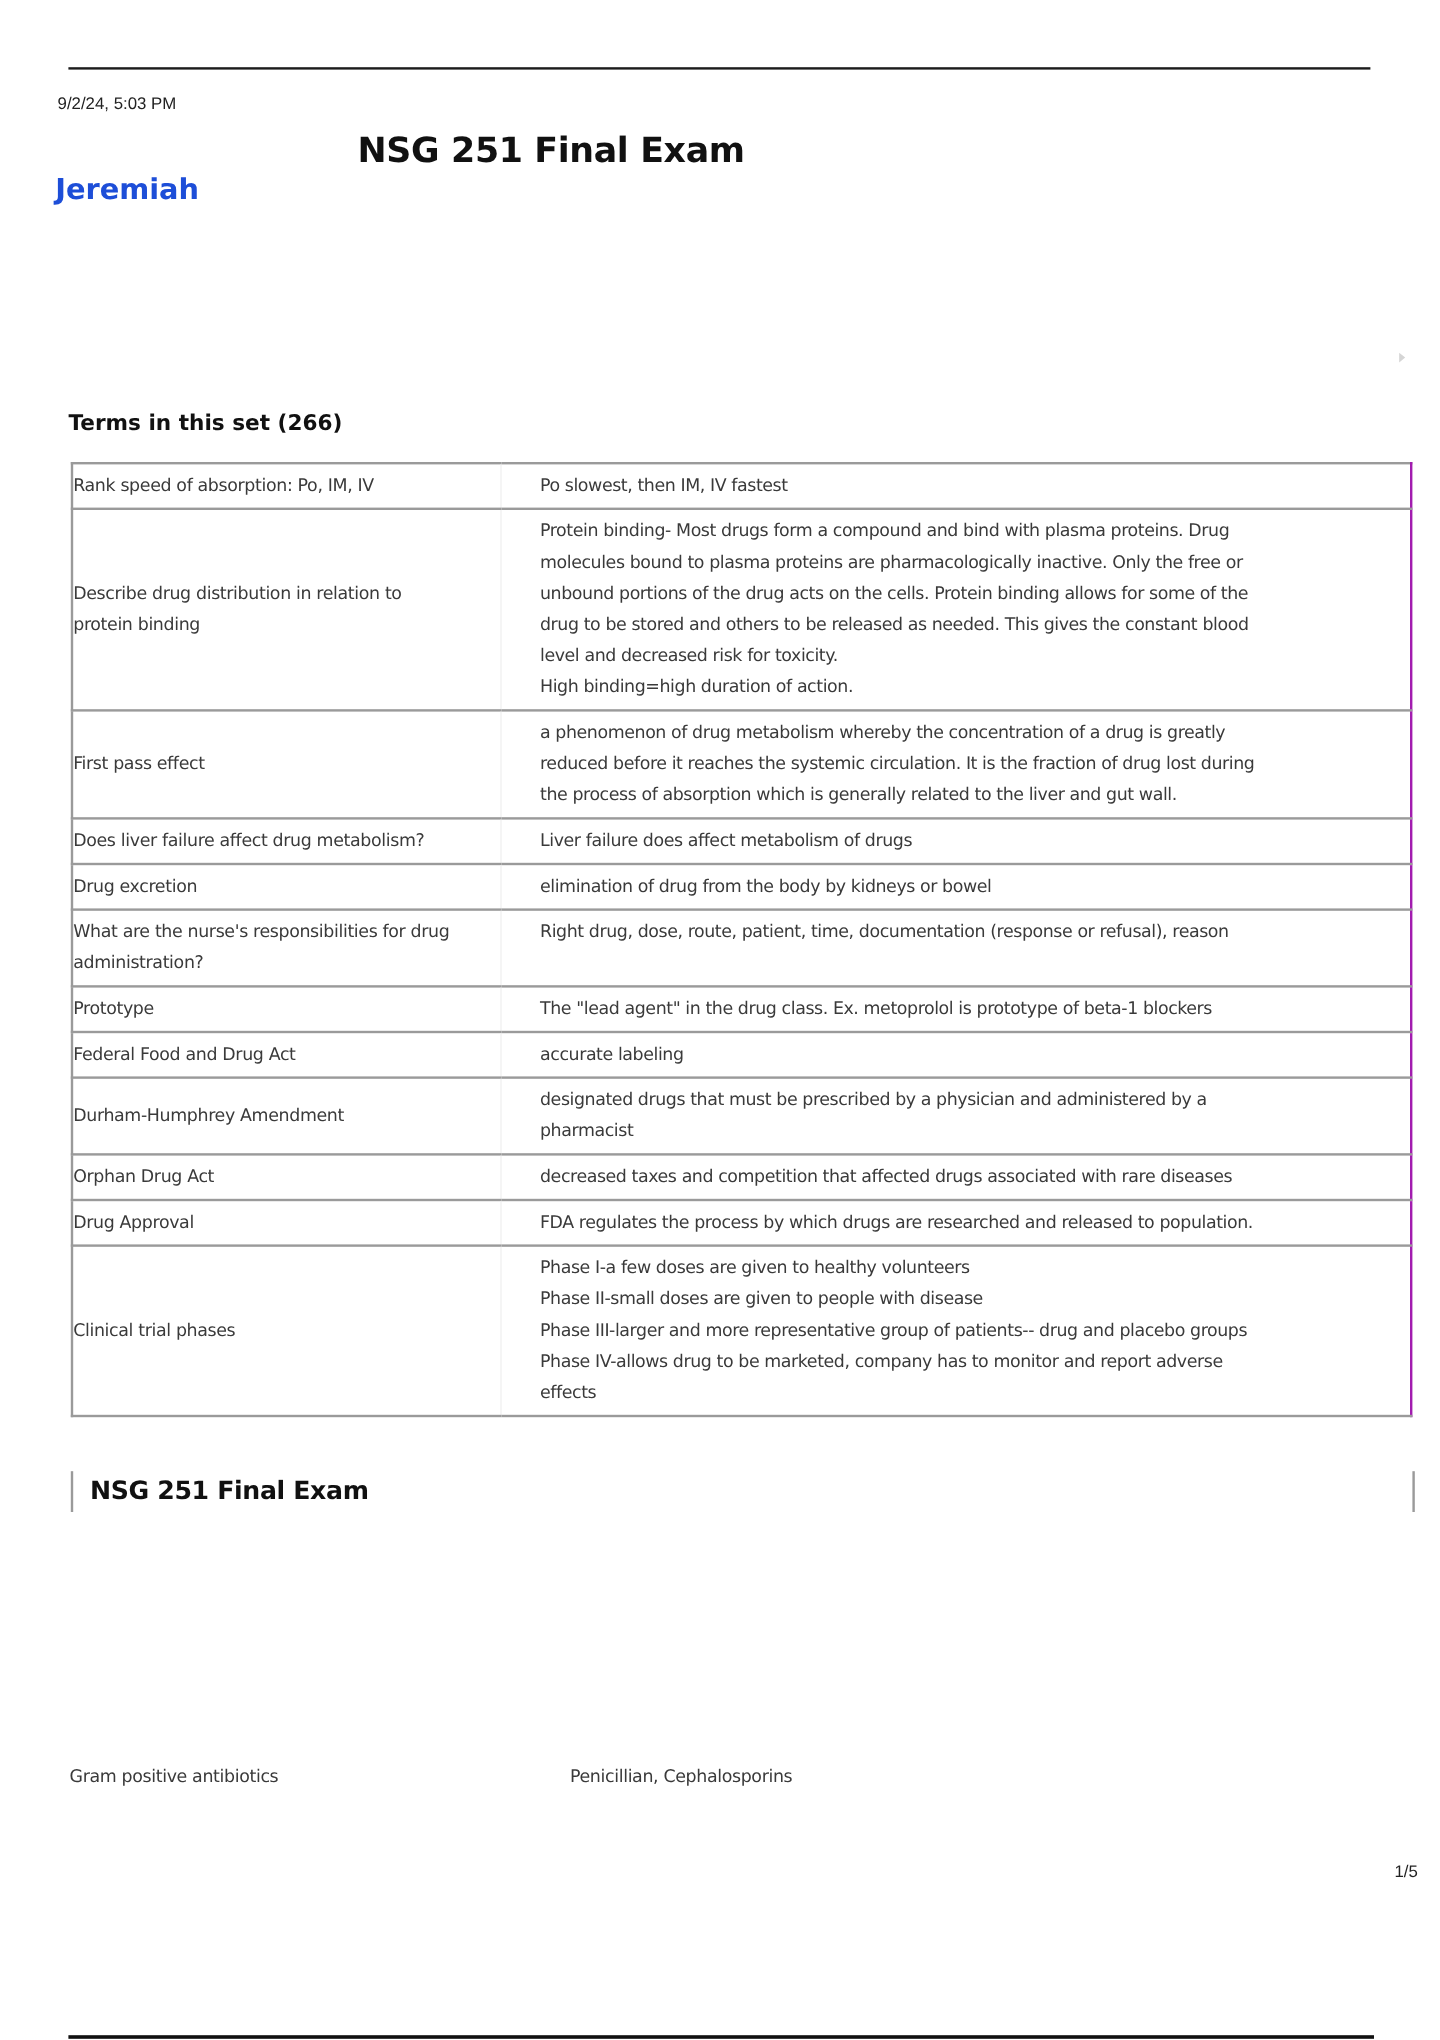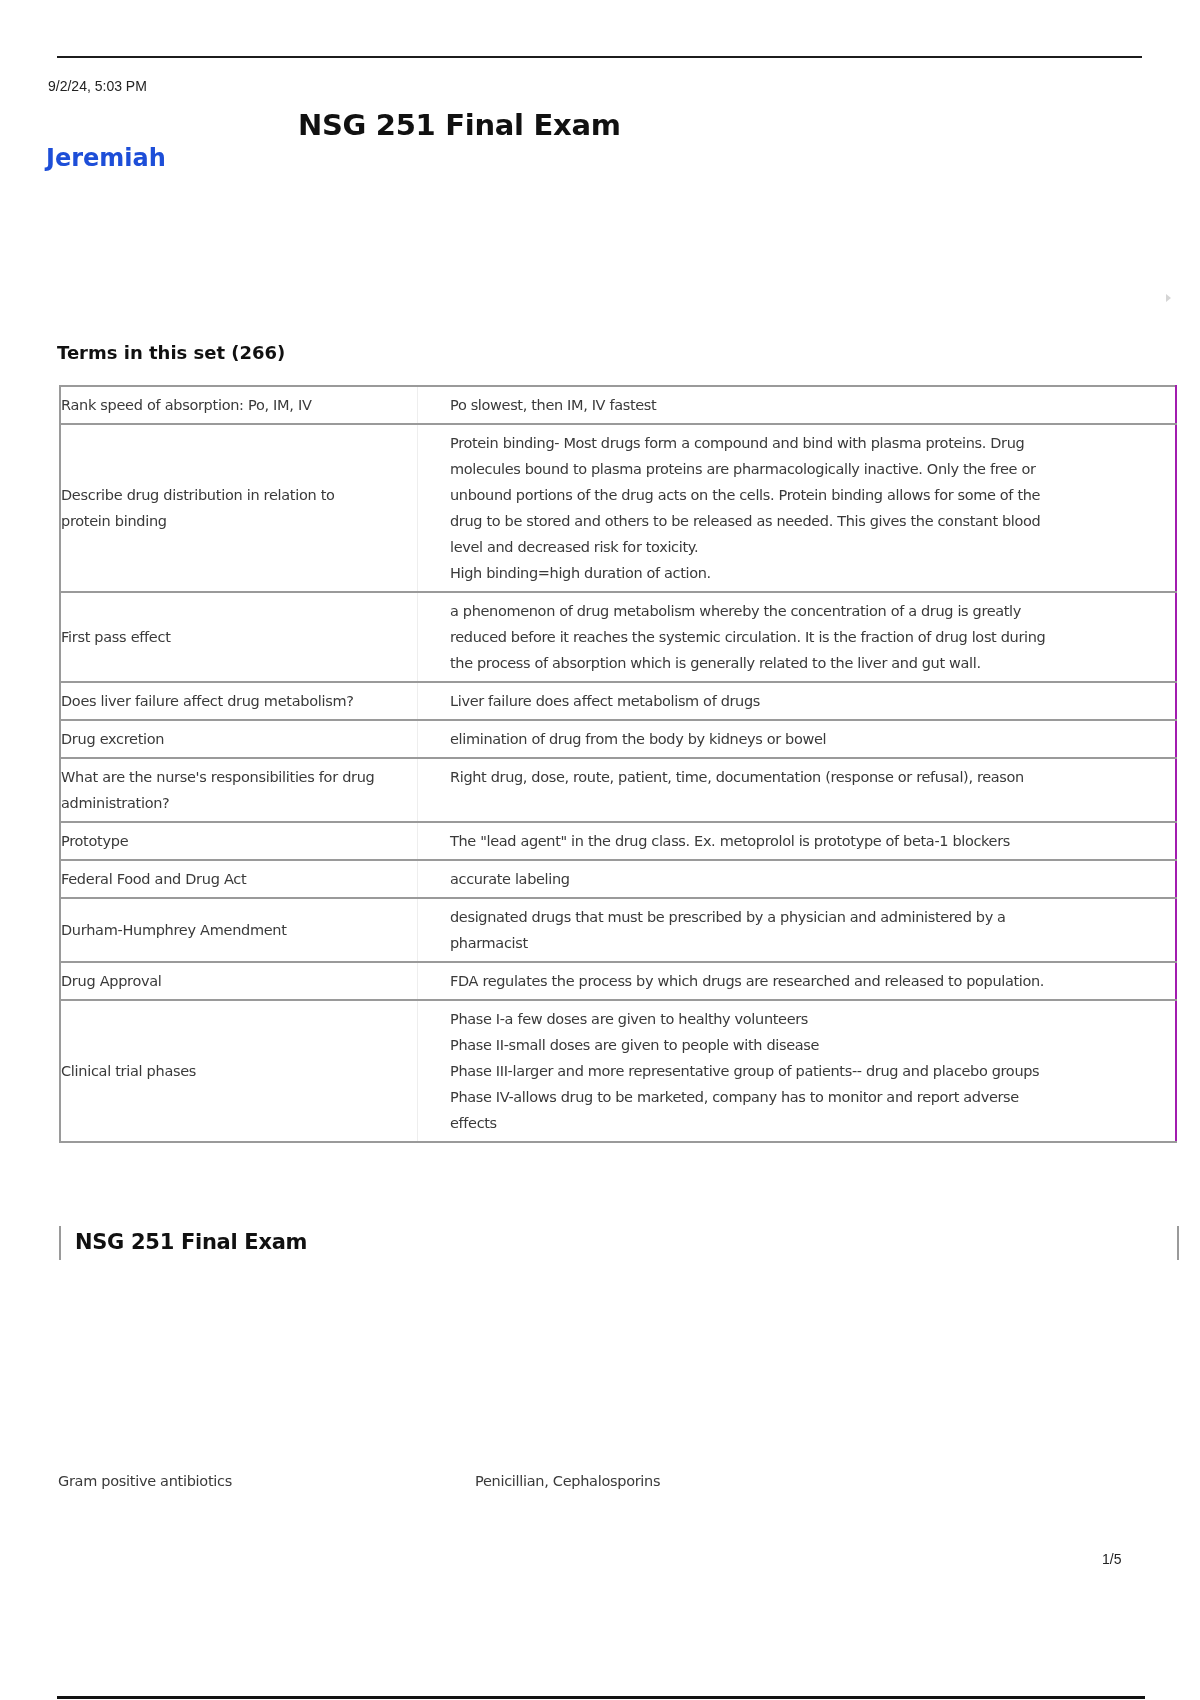--- a/index.html
+++ b/index.html
@@ -147,21 +147,21 @@
       top: 0;
     }
     .tail-row .def {
       position: absolute;
       left: 380px;
       top: 0;
       margin-left: 37px;
     }
     .page-number {
       position: absolute;
-      left: 1102px;
+      left: 1162px;
       top: 1551px;
       font-family: "Liberation Sans", sans-serif;
       font-size: 14px;
       color: #222;
     }
   </style>
 </head>
 <body>
 
 <div class="timestamp">9/2/24, 5:03 PM</div>
@@ -216,20 +216,24 @@
     <tr class="short">
       <td class="term">Federal Food and Drug Act</td>
       <td class="def">accurate labeling</td>
     </tr>
     <tr>
       <td class="term">Durham-Humphrey Amendment</td>
       <td class="def">designated drugs that must be prescribed by a physician and administered by a
 pharmacist</td>
     </tr>
     <tr class="short">
+      <td class="term">Orphan Drug Act</td>
+      <td class="def">decreased taxes and competition that affected drugs associated with rare diseases</td>
+    </tr>
+    <tr class="short">
       <td class="term">Drug Approval</td>
       <td class="def">FDA regulates the process by which drugs are researched and released to population.</td>
     </tr>
     <tr>
       <td class="term">Clinical trial phases</td>
       <td class="def">Phase I-a few doses are given to healthy volunteers
 Phase II-small doses are given to people with disease
 Phase III-larger and more representative group of patients-- drug and placebo groups
 Phase IV-allows drug to be marketed, company has to monitor and report adverse
 effects</td>

